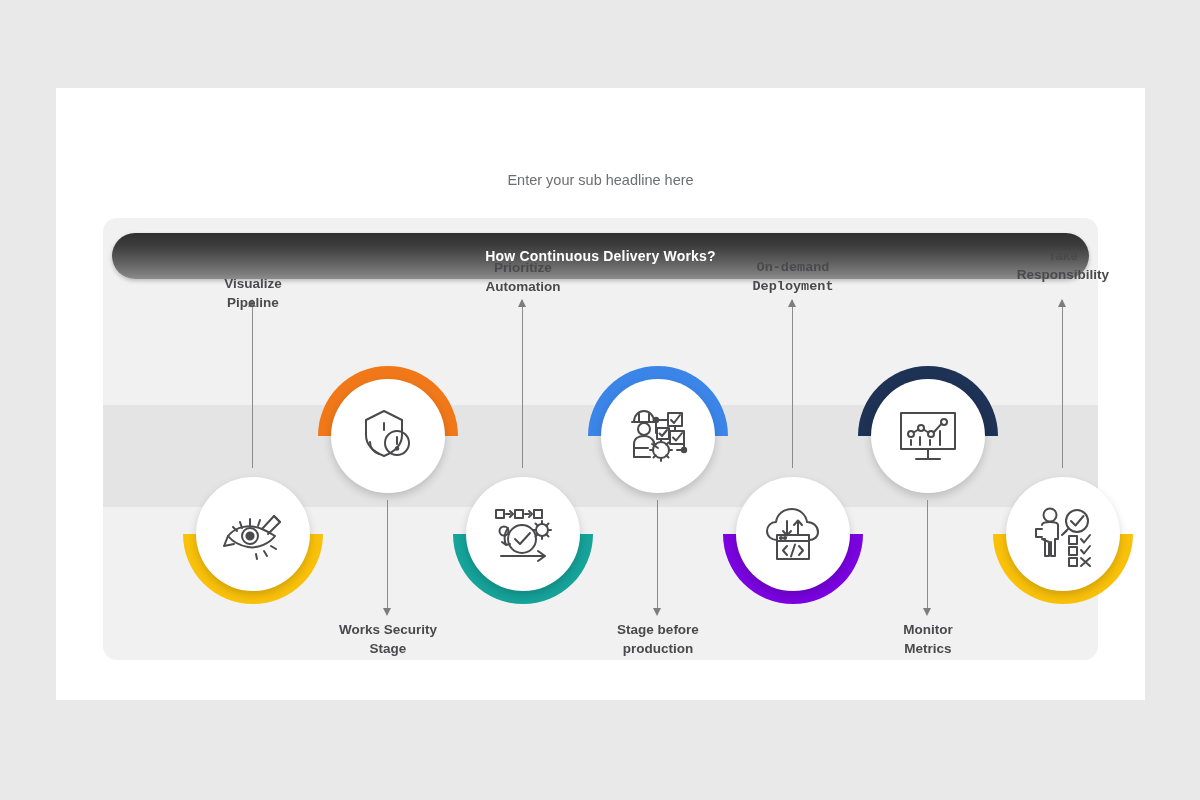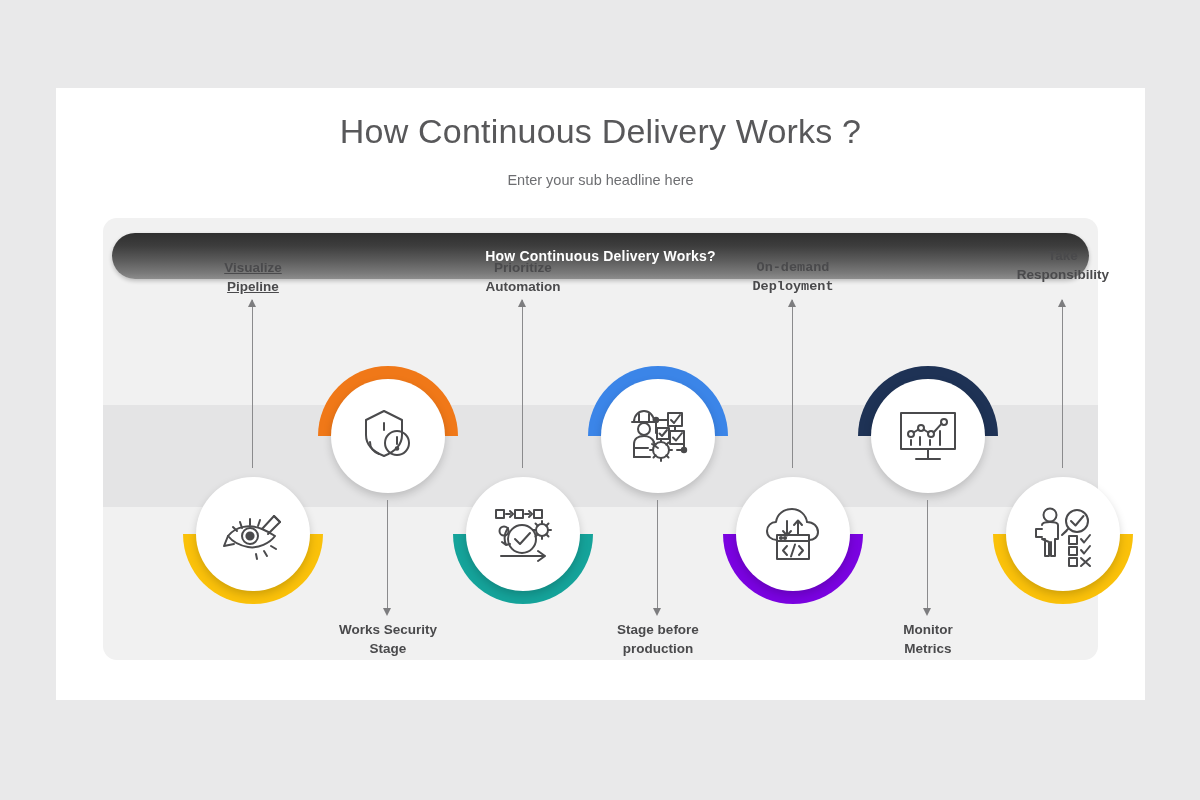--- a/index.html
+++ b/index.html
@@ -145,21 +145,20 @@
     border-right: 4.5px solid transparent;
   }
   .arrow-up { border-bottom: 8px solid #7d7d7f; }
   .arrow-down { border-top: 8px solid #7d7d7f; }
 </style>
 </head>
 <body>
 
 <div id="slide">
 
-  <div id="slide-title">How Continuous Delivery Works ?</div>
   <div id="slide-subtitle">Enter your sub headline here</div>
 
   <div id="panel">
     <div id="band"></div>
 
     <div id="banner">
       <span id="banner-text">How Continuous Delivery Works?</span>
     </div>
 
     <div id="steps-layer">
@@ -179,21 +178,21 @@
       <path d="M42 21 L40 27"></path>
       <path d="M15 28 L19 32"></path>
       <path d="M46 52 L49 57"></path>
       <path d="M38 55 L39 60"></path>
       <path d="M53 47 L58 50"></path>
     </svg>
             </div>
           </div>
           <div class="connector" style="top: 82px; height: 168px;"></div>
           <div class="arrowhead arrow-up" style="top: 81px;"></div>
-          <div class="label" style="top: 40px; text-decoration: underline;">
+          <div class="label" style="top: 56px;">
             <div>Visualize</div>
             <div>Pipeline</div>
           </div>
         </div>
         <div class="step" style="left: 215px; top: 0px;">
           <div class="ring-wrap" style="top: 148px;">
             <div class="ring" style="background: conic-gradient(from -90deg, rgb(240, 120, 24) 0deg, rgb(240, 120, 24) 180deg, rgba(0, 0, 0, 0) 180deg, rgba(0, 0, 0, 0) 360deg);"></div>
             <div class="disc">
     <svg width="70" height="70" viewBox="0 0 70 70" fill="none" stroke="#4a4a4c" stroke-width="2" stroke-linecap="round" stroke-linejoin="round">
       <path d="M31 10 L49 19 L49 34 C49 44, 41 51, 31 55 C21 51, 13 44, 13 34 L13 19 Z"></path>

